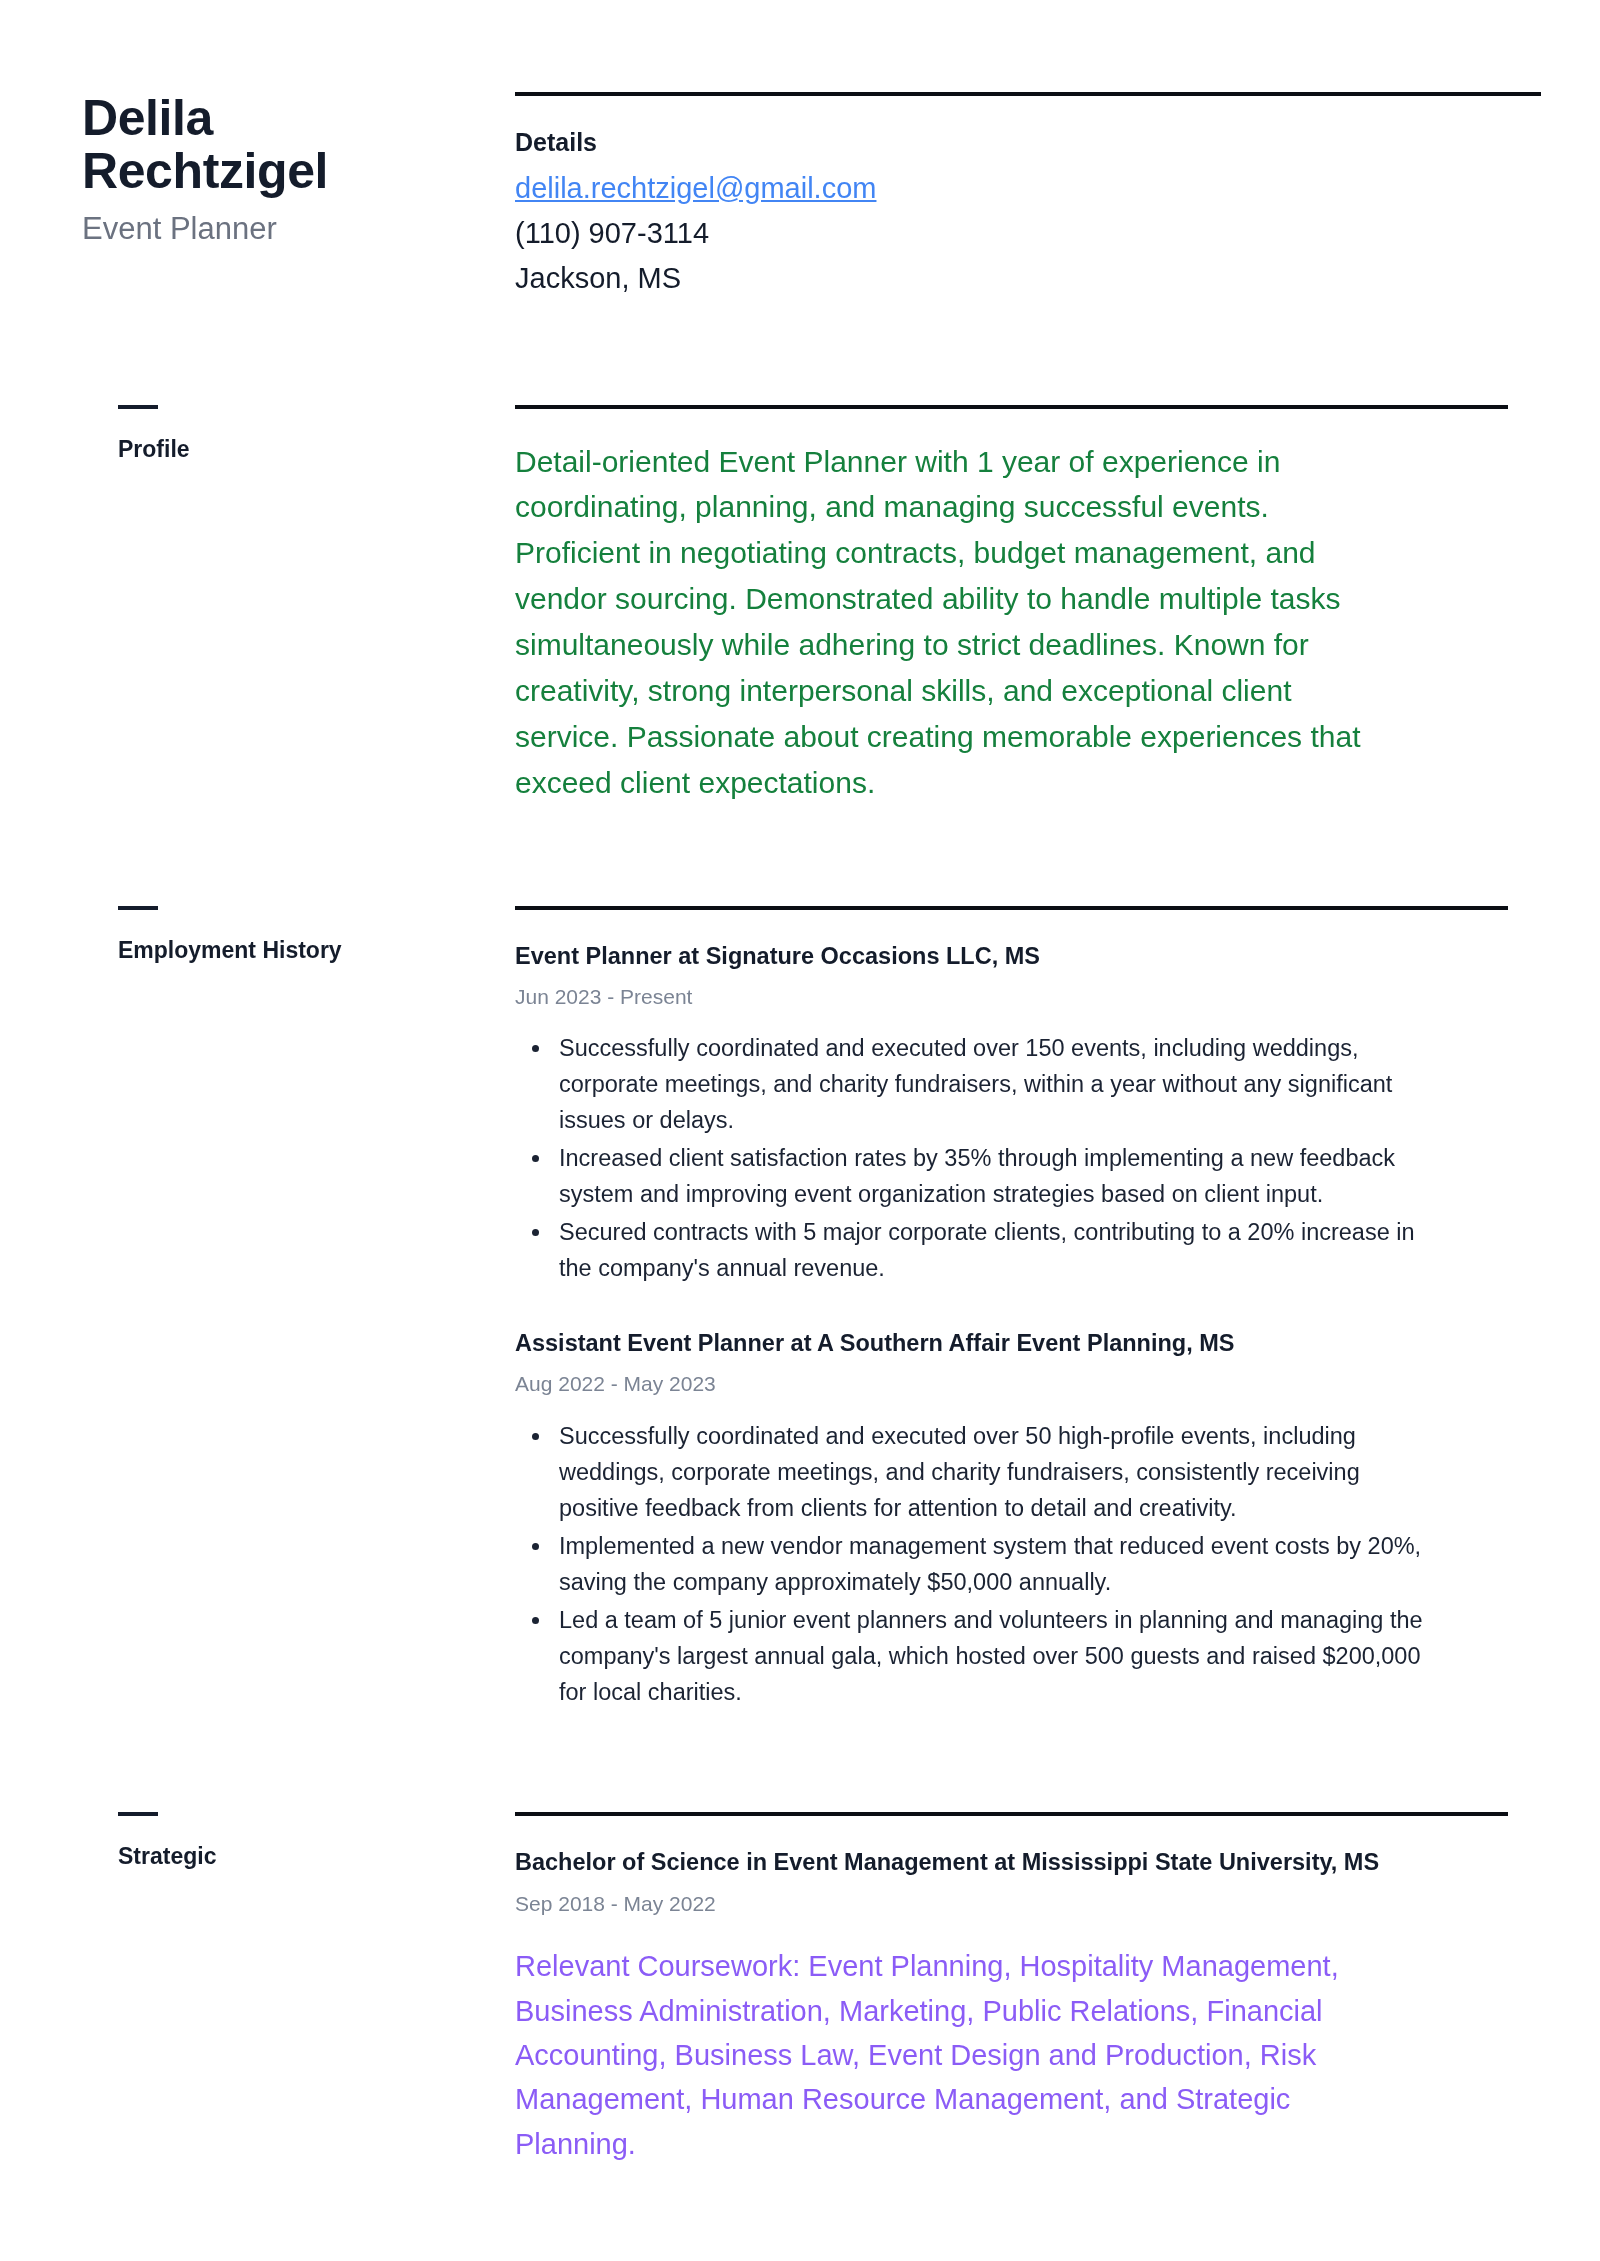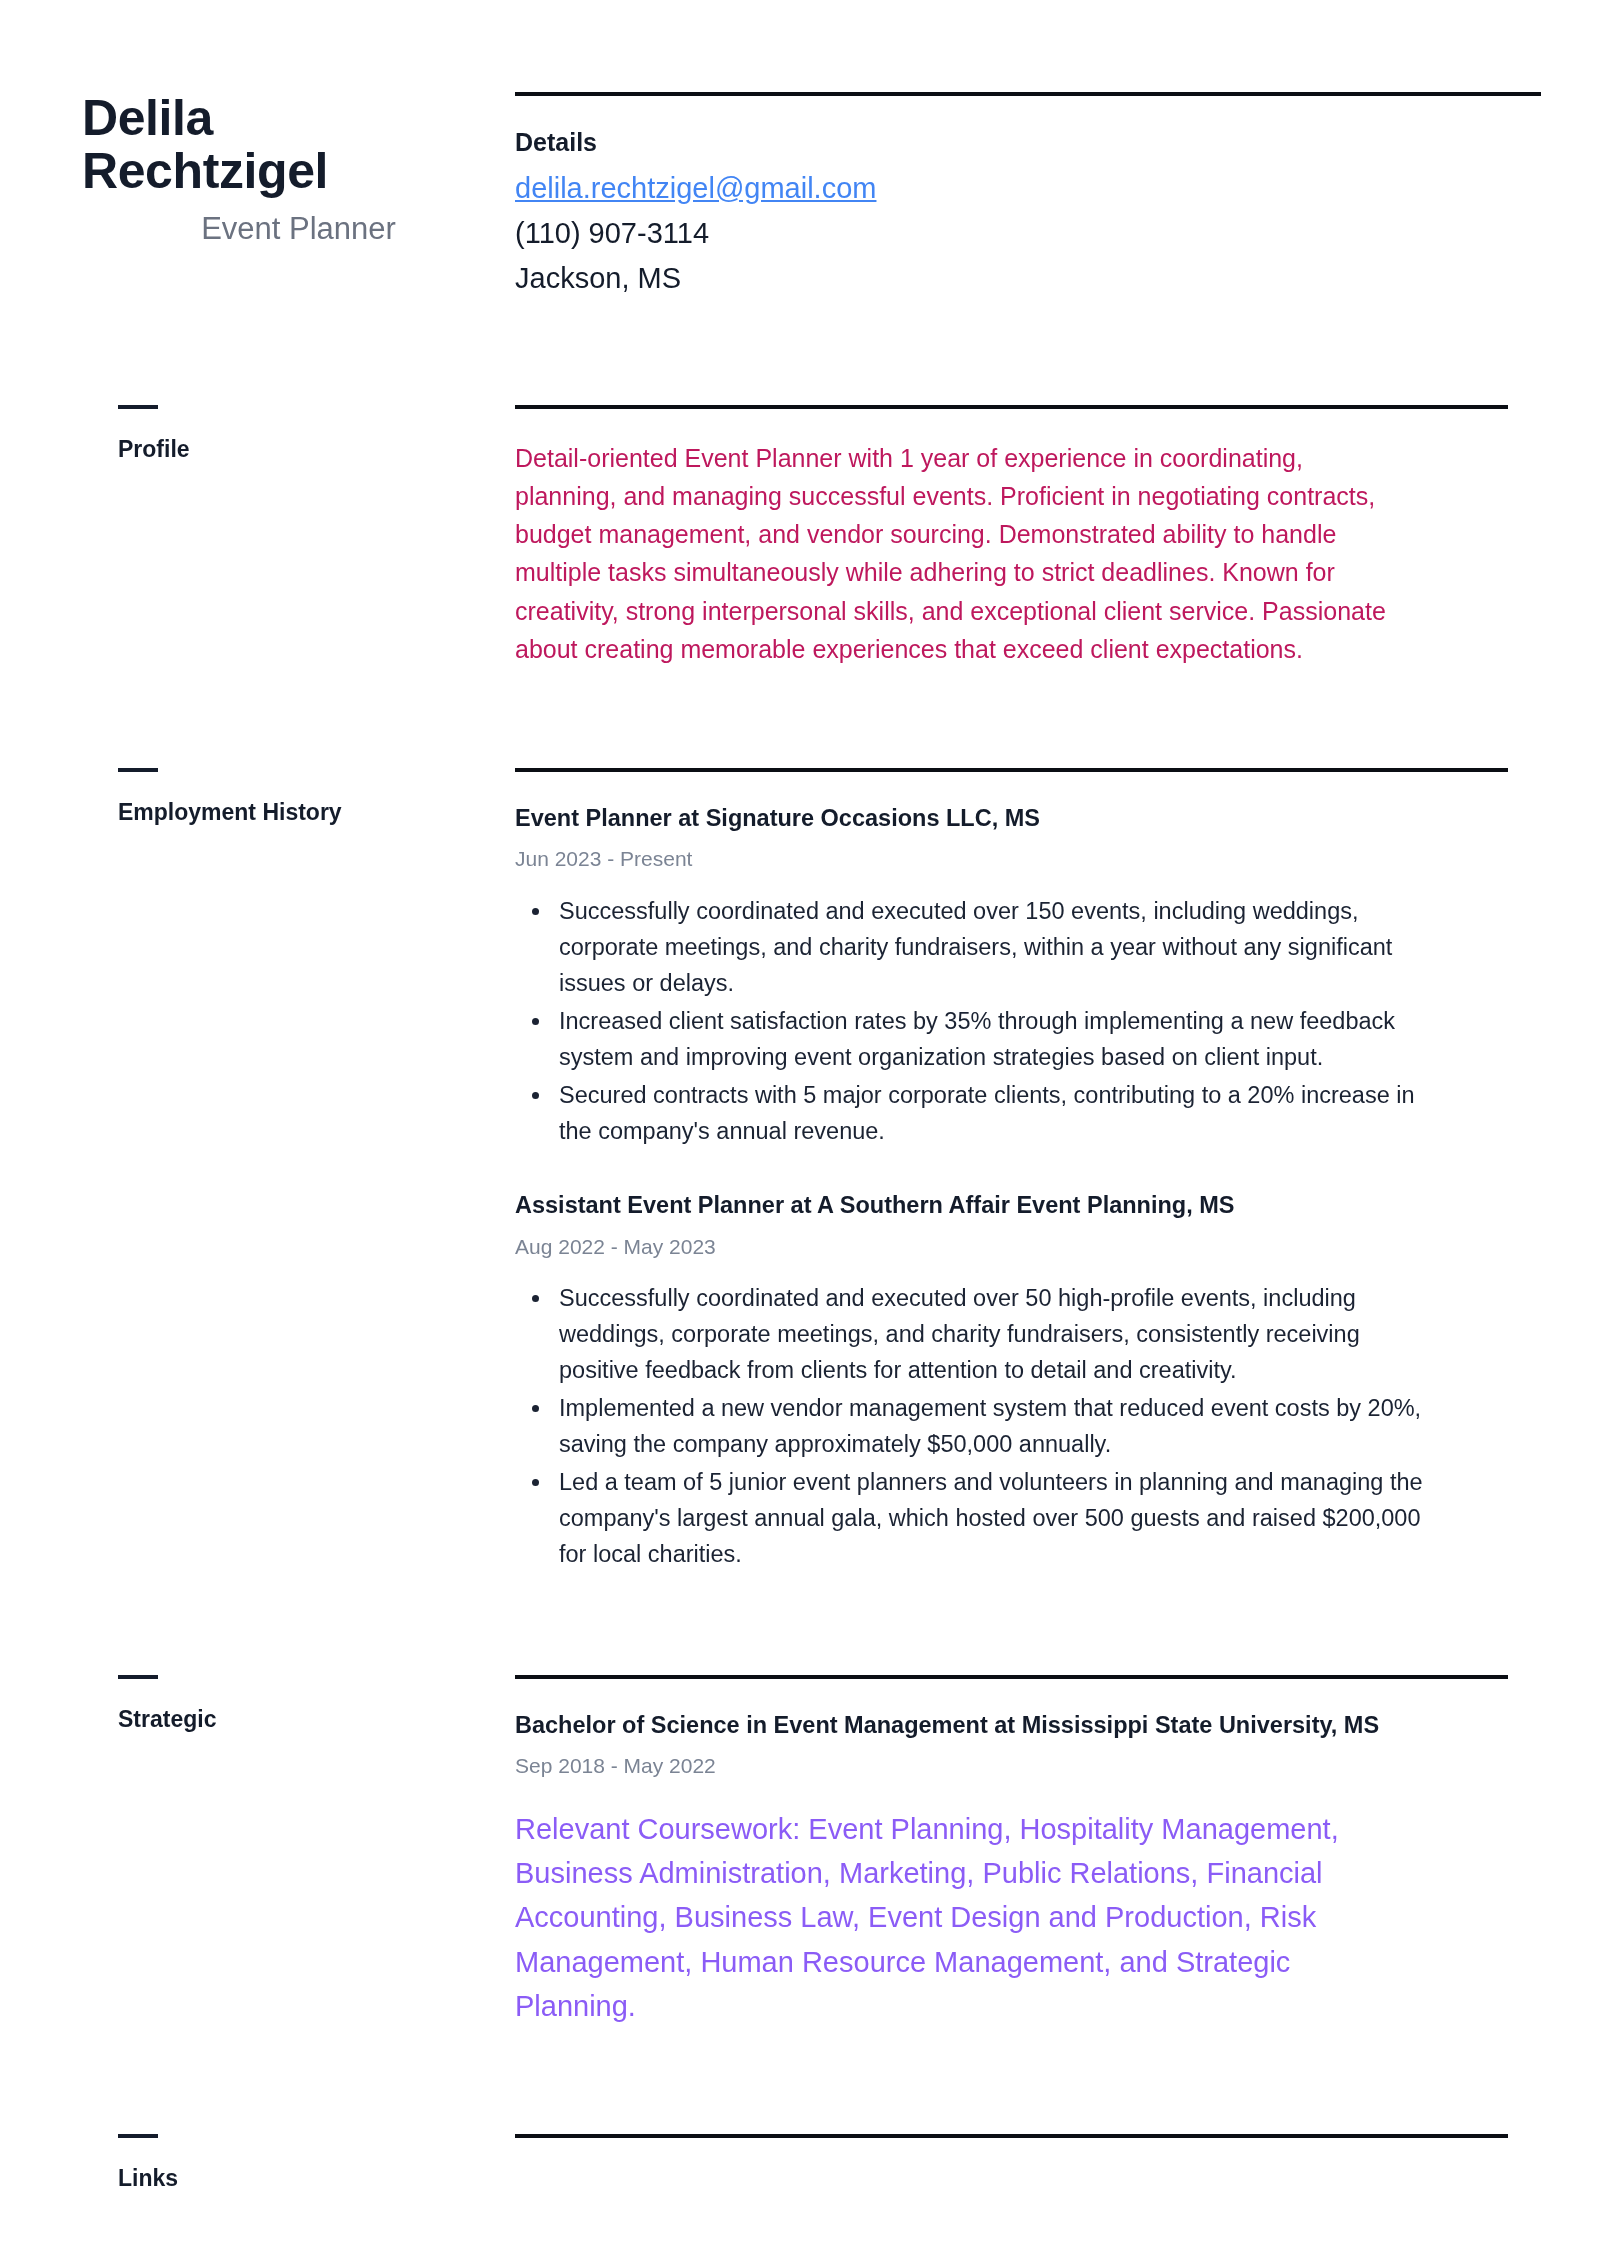--- a/index.html
+++ b/index.html
@@ -43,21 +43,20 @@
     color: #141c2b;
     margin: 0;
     max-width: 320px;
   }
   .job-title {
     font-size: 31px;
     line-height: 1.25;
     font-weight: 400;
     color: #6b7280;
     margin-top: 12px;
-    text-align: center;
   }
   .header-right {
     flex: 1;
     padding-top: 92px;
     padding-right: 59px;
   }
 
   
   .section {
     display: flex;
@@ -114,23 +113,23 @@
   a.link,
   .link {
     color: #4285f4;
     text-decoration: underline;
     text-underline-offset: 2px;
     word-break: break-word;
   }
 
   
   .paragraph {
-    font-size: 25px;
+    font-size: 30px;
     line-height: 1.53;
-    color: #be185d;
+    color: #15803d;
     max-width: 885px;
   }
 
   .entry {
     margin-bottom: 6px;
   }
   .entry + .entry {
     margin-top: 40px;
   }
   .entry-title {

